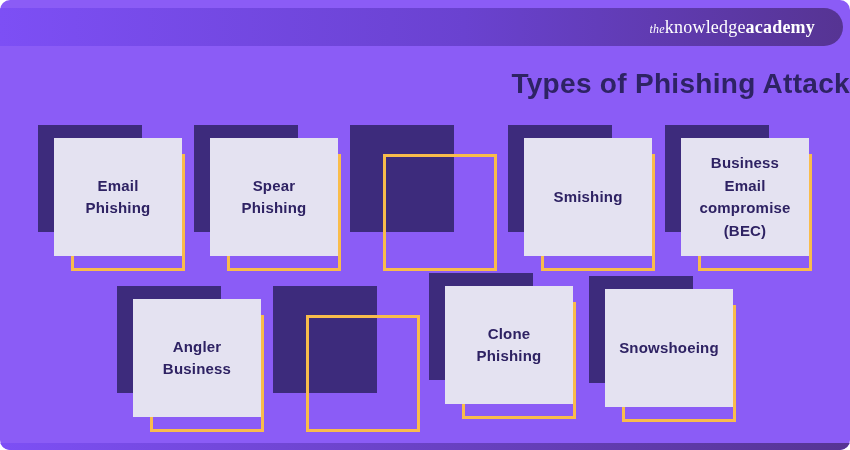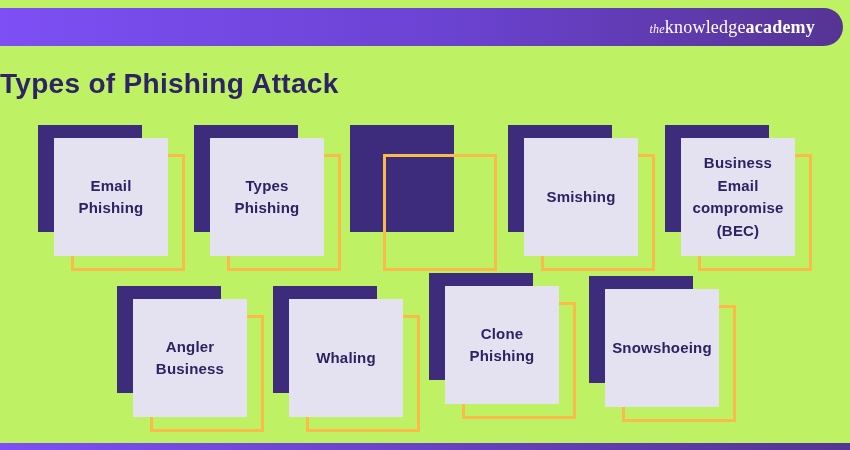--- a/index.html
+++ b/index.html
@@ -1,22 +1,23 @@
 <!DOCTYPE html>
 <html><head>
 <meta charset="utf-8">
 <style>
   html, body { margin: 0; padding: 0; background: #ffffff; }
   .stage {
     position: relative;
     width: 850px;
     height: 450px;
-    background: #bef264;
+    background: #8b5cf6;
     overflow: hidden;
     font-family: "Liberation Sans", sans-serif;
+    border-radius: 10px;
   }
 
   
   .header-bar {
     position: absolute;
     left: 0; top: 8px;
     width: 843px; height: 38px;
     background: linear-gradient(90deg, #7d4ff5 0%, #6a42d0 55%, #563493 100%);
     border-radius: 0 19px 19px 0;
   }
@@ -32,36 +33,36 @@
   .logo-the { font-style: italic; font-size: 12px; letter-spacing: 0.2px; }
   .logo-knowledge { font-size: 18px; letter-spacing: 0.2px; }
   .logo-academy { font-size: 18px; font-weight: 700; letter-spacing: 0.2px; }
 
   
   .title {
     position: absolute;
     left: 0; top: 68px;
     width: 850px;
     margin: 0;
-    text-align: left;
+    text-align: right;
     font-size: 28px;
     font-weight: 800;
     letter-spacing: 0.3px;
     color: #2e2364;
     font-family: "Liberation Sans", sans-serif;
   }
 
   
   .card { position: absolute; width: 148px; height: 146px; }
   .sq { position: absolute; box-sizing: border-box; }
   .sq.back    { left: 0;    top: 0;    width: 104px; height: 107px; background: #3d2b7c; }
   .sq.outline { left: 33px; top: 29px; width: 114px; height: 117px; border: 3px solid #f9bc4b; background: transparent; }
   .sq.face {
     left: 16px; top: 13px;
-    width: 114px; height: 118px;
+    width: 128px; height: 118px;
     background: #e4e2f1;
     display: flex;
     align-items: center;
     justify-content: center;
   }
   .card-label {
     display: block;
     width: 100%;
     text-align: center;
     white-space: pre-line;
@@ -99,21 +100,21 @@
     <div class="sq face">
       <span class="card-label">Email
 Phishing</span>
     </div>
   </div>
 
   <div class="card" style="left:194px;top:125px">
     <div class="sq back"></div>
     <div class="sq outline"></div>
     <div class="sq face">
-      <span class="card-label">Types
+      <span class="card-label">Spear
 Phishing</span>
     </div>
   </div>
 
   <div class="card" style="left:350px;top:125px">
     <div class="sq back"></div>
     <div class="sq outline"></div>
   </div>
 
   <div class="card" style="left:508px;top:125px">
@@ -140,23 +141,20 @@
     <div class="sq outline"></div>
     <div class="sq face">
       <span class="card-label">Angler
 Business</span>
     </div>
   </div>
 
   <div class="card" style="left:273px;top:286px">
     <div class="sq back"></div>
     <div class="sq outline"></div>
-    <div class="sq face">
-      <span class="card-label">Whaling</span>
-    </div>
   </div>
 
   <div class="card" style="left:429px;top:273px">
     <div class="sq back"></div>
     <div class="sq outline"></div>
     <div class="sq face">
       <span class="card-label">Clone
 Phishing</span>
     </div>
   </div>

